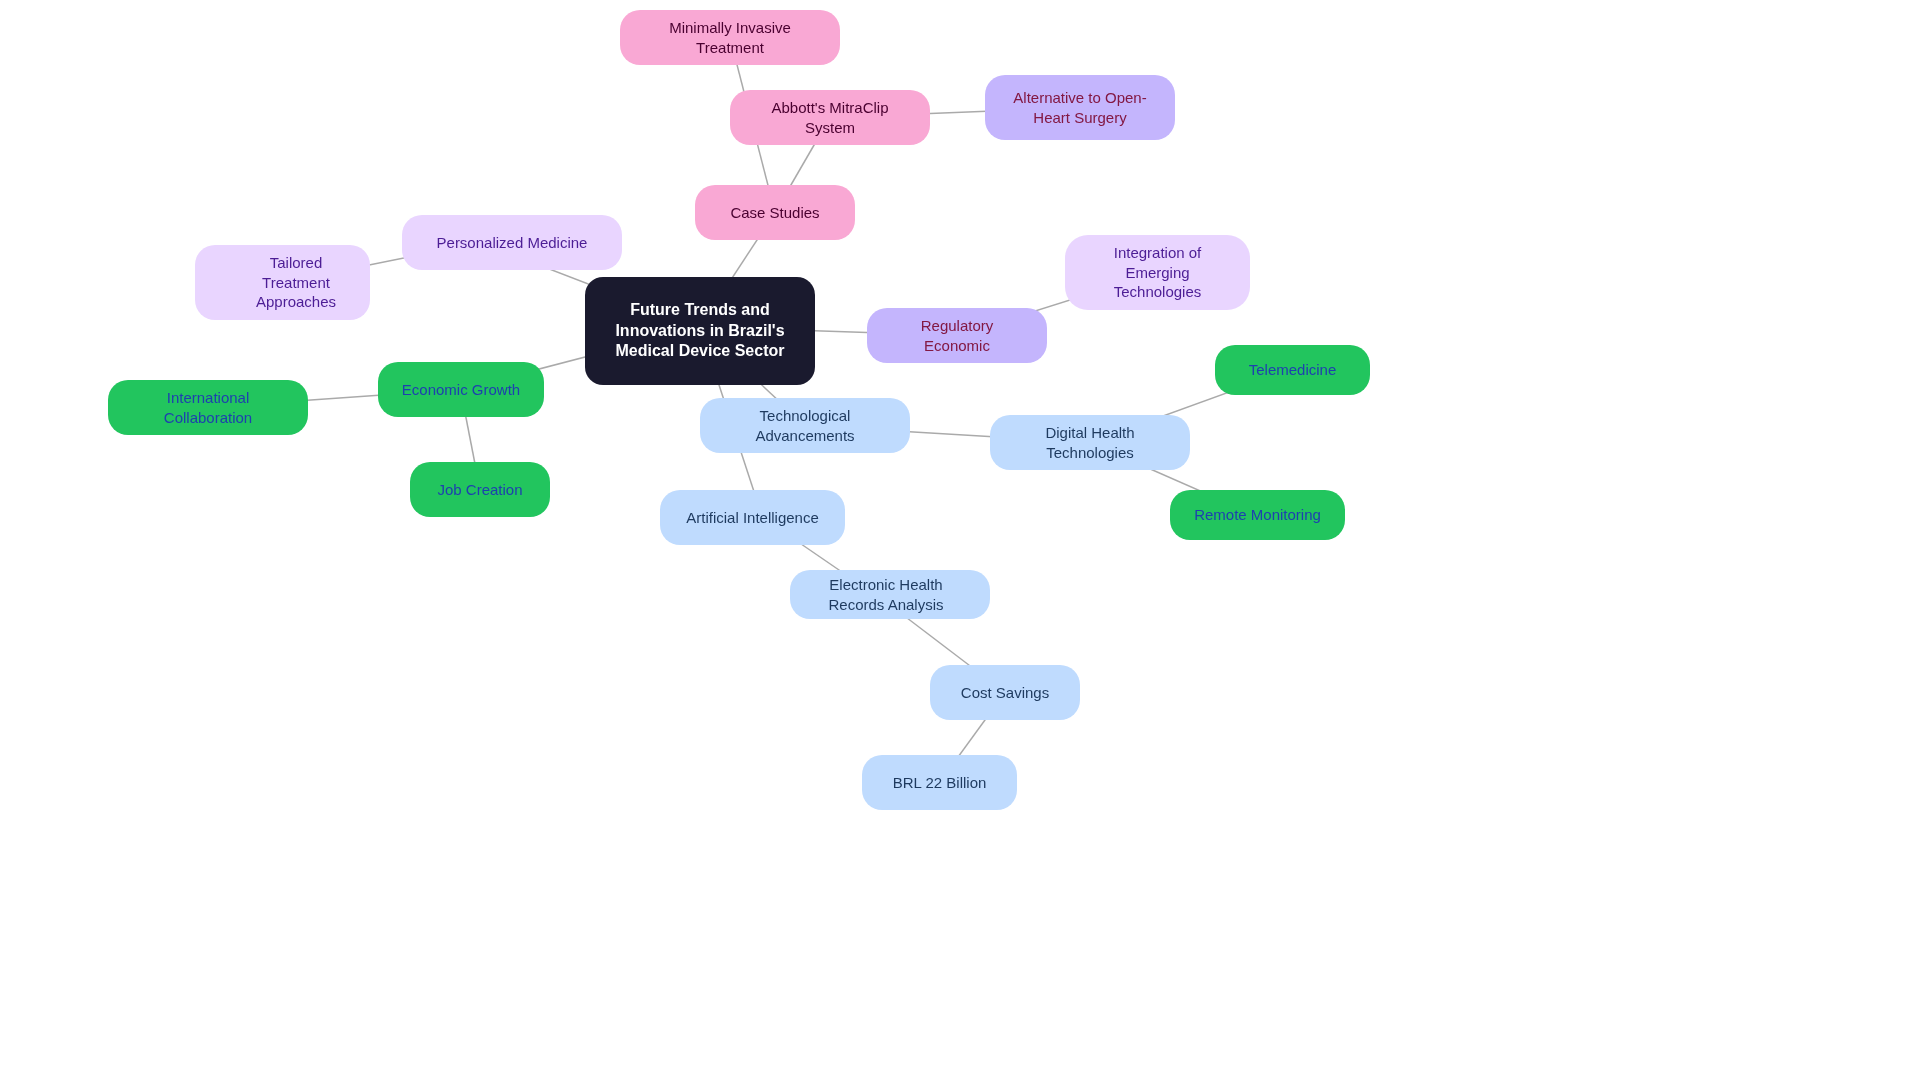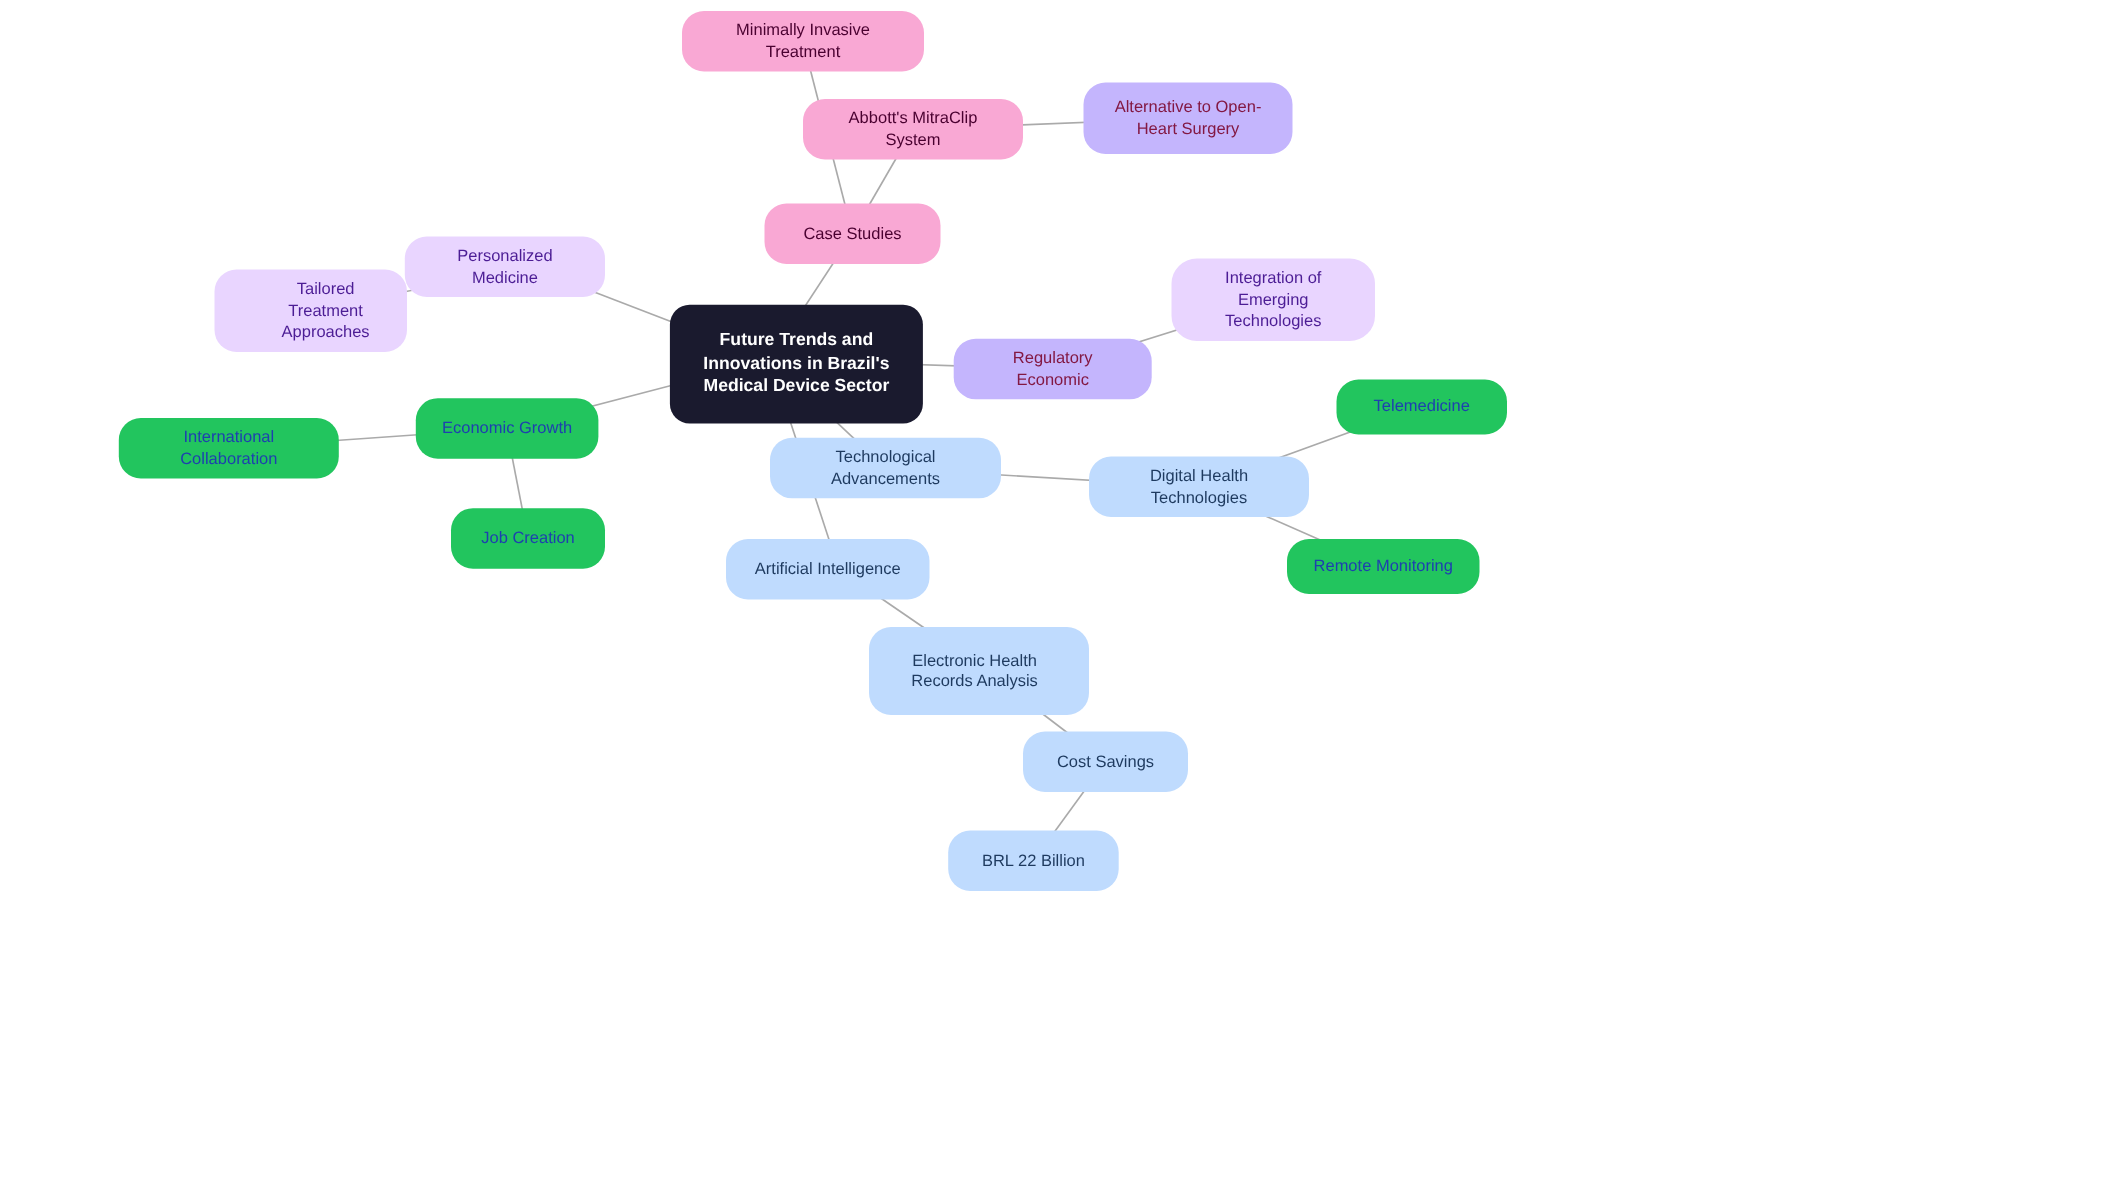--- a/index.html
+++ b/index.html
@@ -85,41 +85,41 @@
     <line x1="700" y1="327" x2="805" y2="425.5" stroke="#aaa" stroke-width="1.5"></line>
     <line x1="805" y1="425.5" x2="1090" y2="442.5" stroke="#aaa" stroke-width="1.5"></line>
     <line x1="1090" y1="442.5" x2="1290" y2="370" stroke="#aaa" stroke-width="1.5"></line>
     <line x1="1090" y1="442.5" x2="1255" y2="515" stroke="#aaa" stroke-width="1.5"></line>
     <line x1="700" y1="327" x2="762.5" y2="517.5" stroke="#aaa" stroke-width="1.5"></line>
     <line x1="762.5" y1="517.5" x2="890" y2="605" stroke="#aaa" stroke-width="1.5"></line>
     <line x1="890" y1="605" x2="1005" y2="692.5" stroke="#aaa" stroke-width="1.5"></line>
     <line x1="1005" y1="692.5" x2="939.5" y2="782.5" stroke="#aaa" stroke-width="1.5"></line>
   </svg>
 
-<div class="node node-center" style="left:609px; top:277px; width:230px; height:108px;">
+<div class="node node-center" style="left:585px; top:277px; width:230px; height:108px;">
   <span>Future Trends and Innovations in Brazil's Medical Device Sector</span>
 </div>
 
 <div class="node node-pink" style="left:620px; top:10px; width:220px; height:55px;">
   <span>Minimally Invasive Treatment</span>
 </div>
 
 <div class="node node-pink" style="left:730px; top:90px; width:200px; height:55px;">
   <span>Abbott's MitraClip System</span>
 </div>
 
 <div class="node node-pink-light" style="left:985px; top:75px; width:190px; height:65px;">
   <span>Alternative to Open-Heart Surgery</span>
 </div>
 
 <div class="node node-pink" style="left:695px; top:185px; width:160px; height:55px;">
   <span>Case Studies</span>
 </div>
 
-<div class="node node-purple" style="left:368px; top:215px; width:182px; height:55px;">
+<div class="node node-purple" style="left:402px; top:215px; width:220px; height:55px;">
   <span>Personalized Medicine</span>
 </div>
 
 <div class="node node-purple" style="left:195px; top:245px; width:175px; height:75px;padding-left:47px;">
   <span>Tailored Treatment Approaches</span>
 </div>
 
 <div class="node node-pink-light" style="left:867px; top:308px; width:180px; height:55px;">
   <span>Regulatory Economic</span>
 </div>
@@ -153,21 +153,21 @@
 </div>
 
 <div class="node node-blue-light" style="left:1170px; top:490px; width:175px; height:50px;">
   <span>Remote Monitoring</span>
 </div>
 
 <div class="node node-blue" style="left:660px; top:490px; width:185px; height:55px;">
   <span>Artificial Intelligence</span>
 </div>
 
-<div class="node node-blue" style="left:790px; top:570px; width:200px; height:80px;padding-left:12px;">
+<div class="node node-blue" style="left:790px; top:570px; width:200px; height:49px;padding-left:12px;">
   <span>Electronic Health Records Analysis</span>
 </div>
 
 <div class="node node-blue" style="left:930px; top:665px; width:150px; height:55px;">
   <span>Cost Savings</span>
 </div>
 
 <div class="node node-blue" style="left:862px; top:755px; width:155px; height:55px;">
   <span>BRL 22 Billion</span>
 </div>

